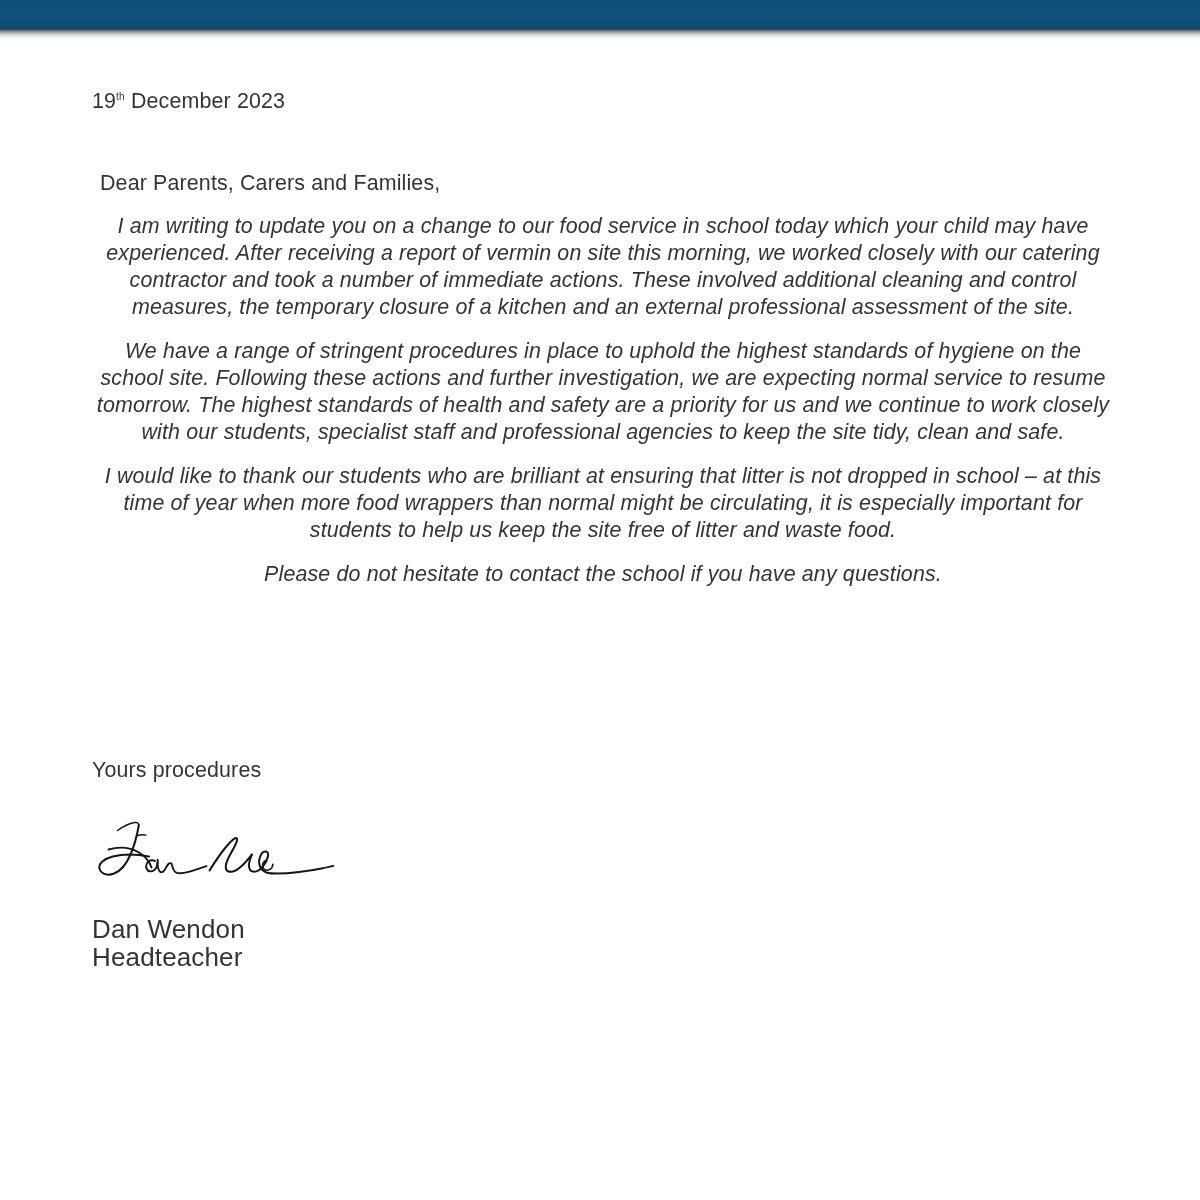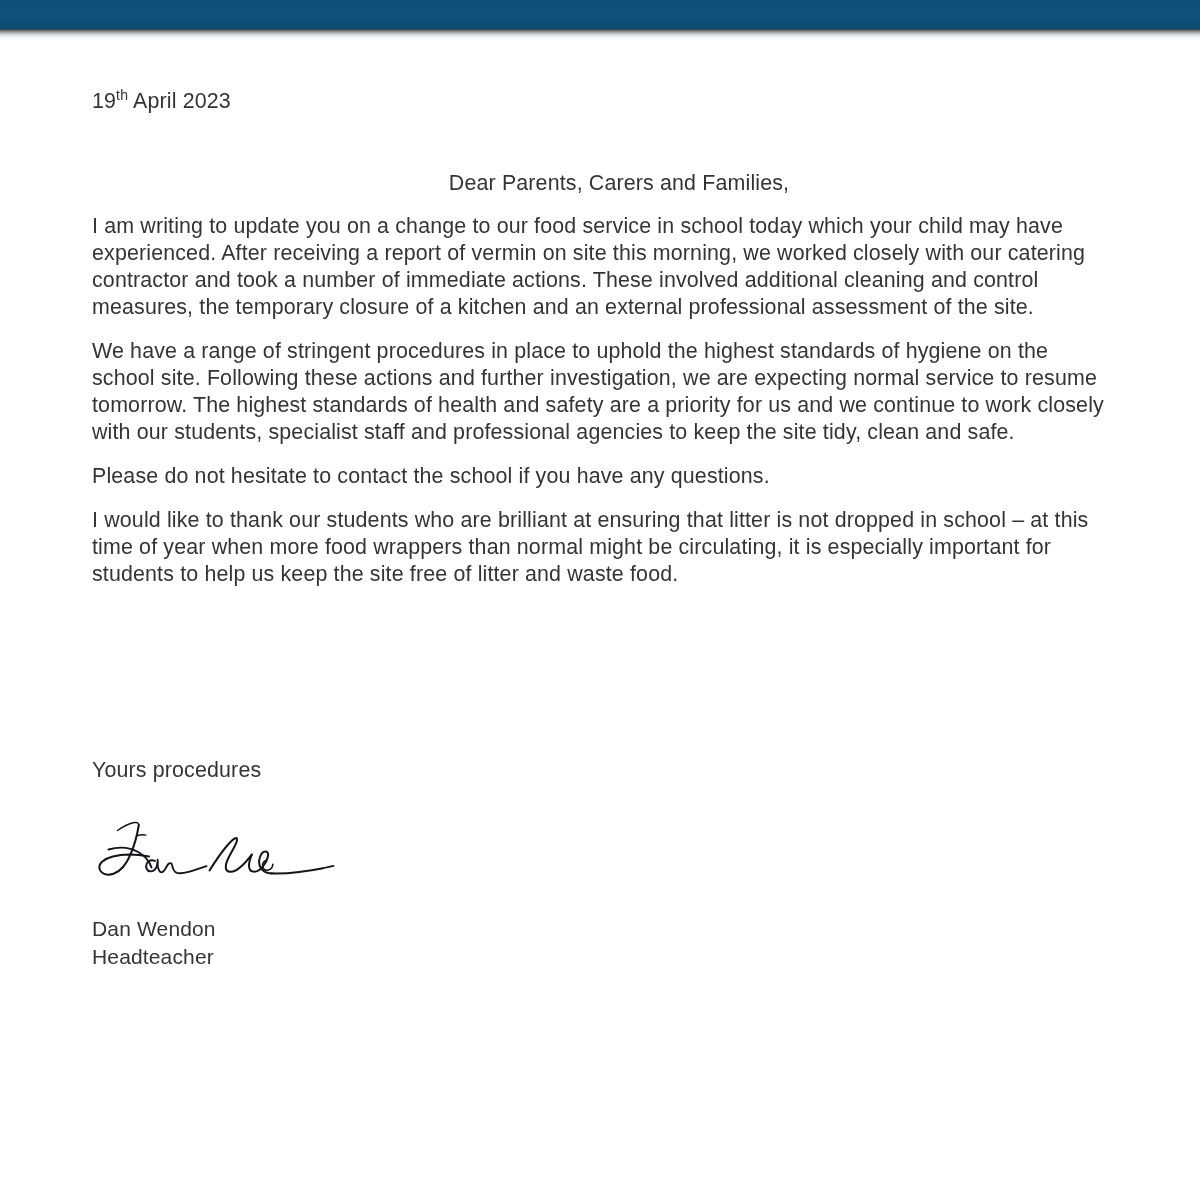--- a/index.html
+++ b/index.html
@@ -66,44 +66,44 @@
   #letter-date {
     position: absolute;
     top: 88px;
     left: 0;
     font-size: 21.4px;
     line-height: 27px;
     color: #333437;
     white-space: nowrap;
   }
   #letter-date .ord {
-    font-size: 14px;
+    font-size: 10px;
     vertical-align: super;
     line-height: 0;
     letter-spacing: 0.2px;
   }
 
   #salutation {
     position: absolute;
     top: 170px;
-    left: 16px;
-    width: 1022px;
-    text-align: center;
+    left: 8px;
+    width: 1022px;
   }
 
   #body-paragraphs {
     position: absolute;
     top: 213px;
     left: 0;
     width: 1022px;
   }
   .letter-paragraph {
     margin: 0 0 17px 0;
     width: 1022px;
-    text-align: left;
+    text-align: center;
+    font-style: italic;
   }
   .letter-paragraph:last-child {
     margin-bottom: 0;
   }
 
   #closing-line {
     position: absolute;
     top: 757px;
     left: 0;
   }
@@ -122,45 +122,45 @@
     height: 92px;
   }
 
   #signature-name-block {
     position: absolute;
     top: 915px;
     left: 0;
   }
   #signature-name-block .name-line {
     display: block;
-    font-size: 21px;
+    font-size: 26px;
     line-height: 28px;
     color: #333437;
     letter-spacing: 0.15px;
     white-space: nowrap;
   }
 </style>
 </head>
 <body>
 
 <div id="letterhead-banner"></div>
 <div id="letterhead-shadow"></div>
 
 <div id="letter-sheet">
   <div class="letter-content">
 
-    <div id="letter-date" class="doc-text"><span>19</span><span class="ord">th</span><span> April 2023</span></div>
+    <div id="letter-date" class="doc-text"><span>19</span><span class="ord">th</span><span> December 2023</span></div>
 
     <div id="salutation" class="doc-text">Dear Parents, Carers and Families,</div>
 
     <div id="body-paragraphs">
       <p class="letter-paragraph doc-text">I am writing to update you on a change to our food service in school today which your child may have experienced. After receiving a report of vermin on site this morning, we worked closely with our catering contractor and took a number of immediate actions. These involved additional cleaning and control measures, the temporary closure of a kitchen and an external professional assessment of the site.</p>
       <p class="letter-paragraph doc-text">We have a range of stringent procedures in place to uphold the highest standards of hygiene on the school site. Following these actions and further investigation, we are expecting normal service to resume tomorrow. The highest standards of health and safety are a priority for us and we continue to work closely with our students, specialist staff and professional agencies to keep the site tidy, clean and safe.</p>
+      <p class="letter-paragraph doc-text">I would like to thank our students who are brilliant at ensuring that litter is not dropped in school – at this time of year when more food wrappers than normal might be circulating, it is especially important for students to help us keep the site free of litter and waste food.</p>
       <p class="letter-paragraph doc-text">Please do not hesitate to contact the school if you have any questions.</p>
-      <p class="letter-paragraph doc-text">I would like to thank our students who are brilliant at ensuring that litter is not dropped in school – at this time of year when more food wrappers than normal might be circulating, it is especially important for students to help us keep the site free of litter and waste food.</p>
     </div>
 
     <div id="closing-line" class="doc-text">Yours procedures</div>
 
     <div id="signature-block">
       <svg id="signature-svg" viewBox="0 0 320 92" xmlns="http://www.w3.org/2000/svg">
         <g fill="none" stroke="#14141c" stroke-linecap="round" stroke-linejoin="round">
 
           <path d="M25.5 22.5 C 31 18.5, 37 15.5, 42.5 14.5 C 45.5 14, 47.2 15.2, 46.6 18" stroke-width="1.5"></path>
 

